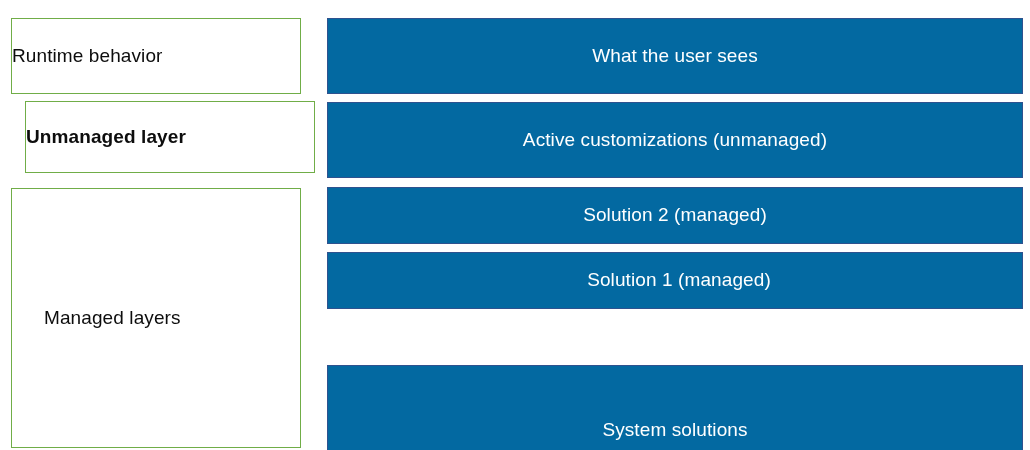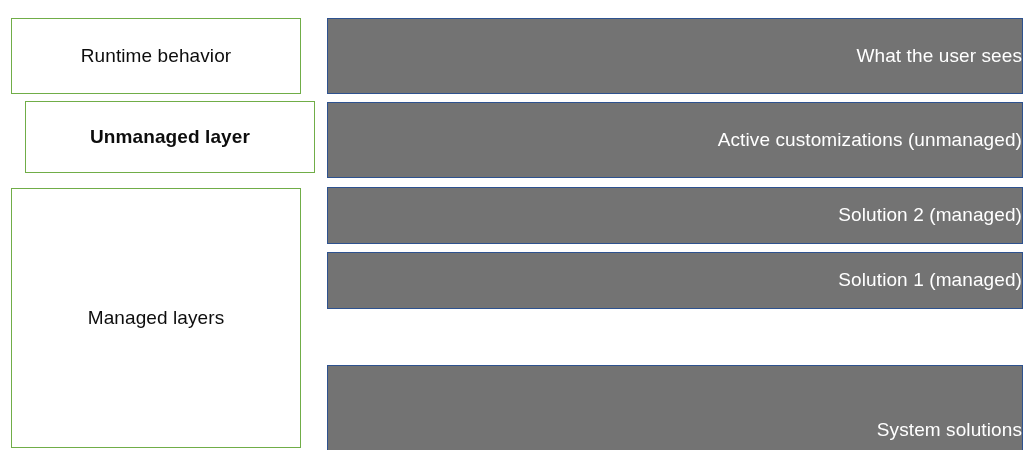--- a/index.html
+++ b/index.html
@@ -19,44 +19,43 @@
   }
 
   
   .cat-box {
     position: absolute;
     box-sizing: border-box;
     background: #ffffff;
     border: 1px solid #70AD47;
     display: flex;
     align-items: center;
-    justify-content: center;
     text-align: center;
   }
   .cat-label {
     color: #0d0d0d;
     font-size: 19px;
     line-height: 1.2;
     letter-spacing: 0.1px;
     white-space: nowrap;
   }
 
   .cat-1 { left: 11px;  top: 18px;  width: 290px; height: 76px;  }
   .cat-2 { left: 25px;  top: 101px; width: 290px; height: 72px; font-weight: bold;  }
-  .cat-3 { left: 11px;  top: 188px; width: 290px; height: 260px; }
+  .cat-3 { left: 11px;  top: 188px; width: 290px; height: 260px; padding-left: 32px; }
 
   
   .layer-box {
     position: absolute;
     box-sizing: border-box;
-    background: #737373;
+    background: #0369a1;
     border: 1px solid #2E528F;
     display: flex;
     align-items: center;
-    justify-content: flex-end;
+    justify-content: center;
     text-align: center;
   }
   .layer-label {
     color: #ffffff;
     font-size: 19px;
     line-height: 1.2;
     letter-spacing: 0.1px;
     white-space: nowrap;
   }
 

